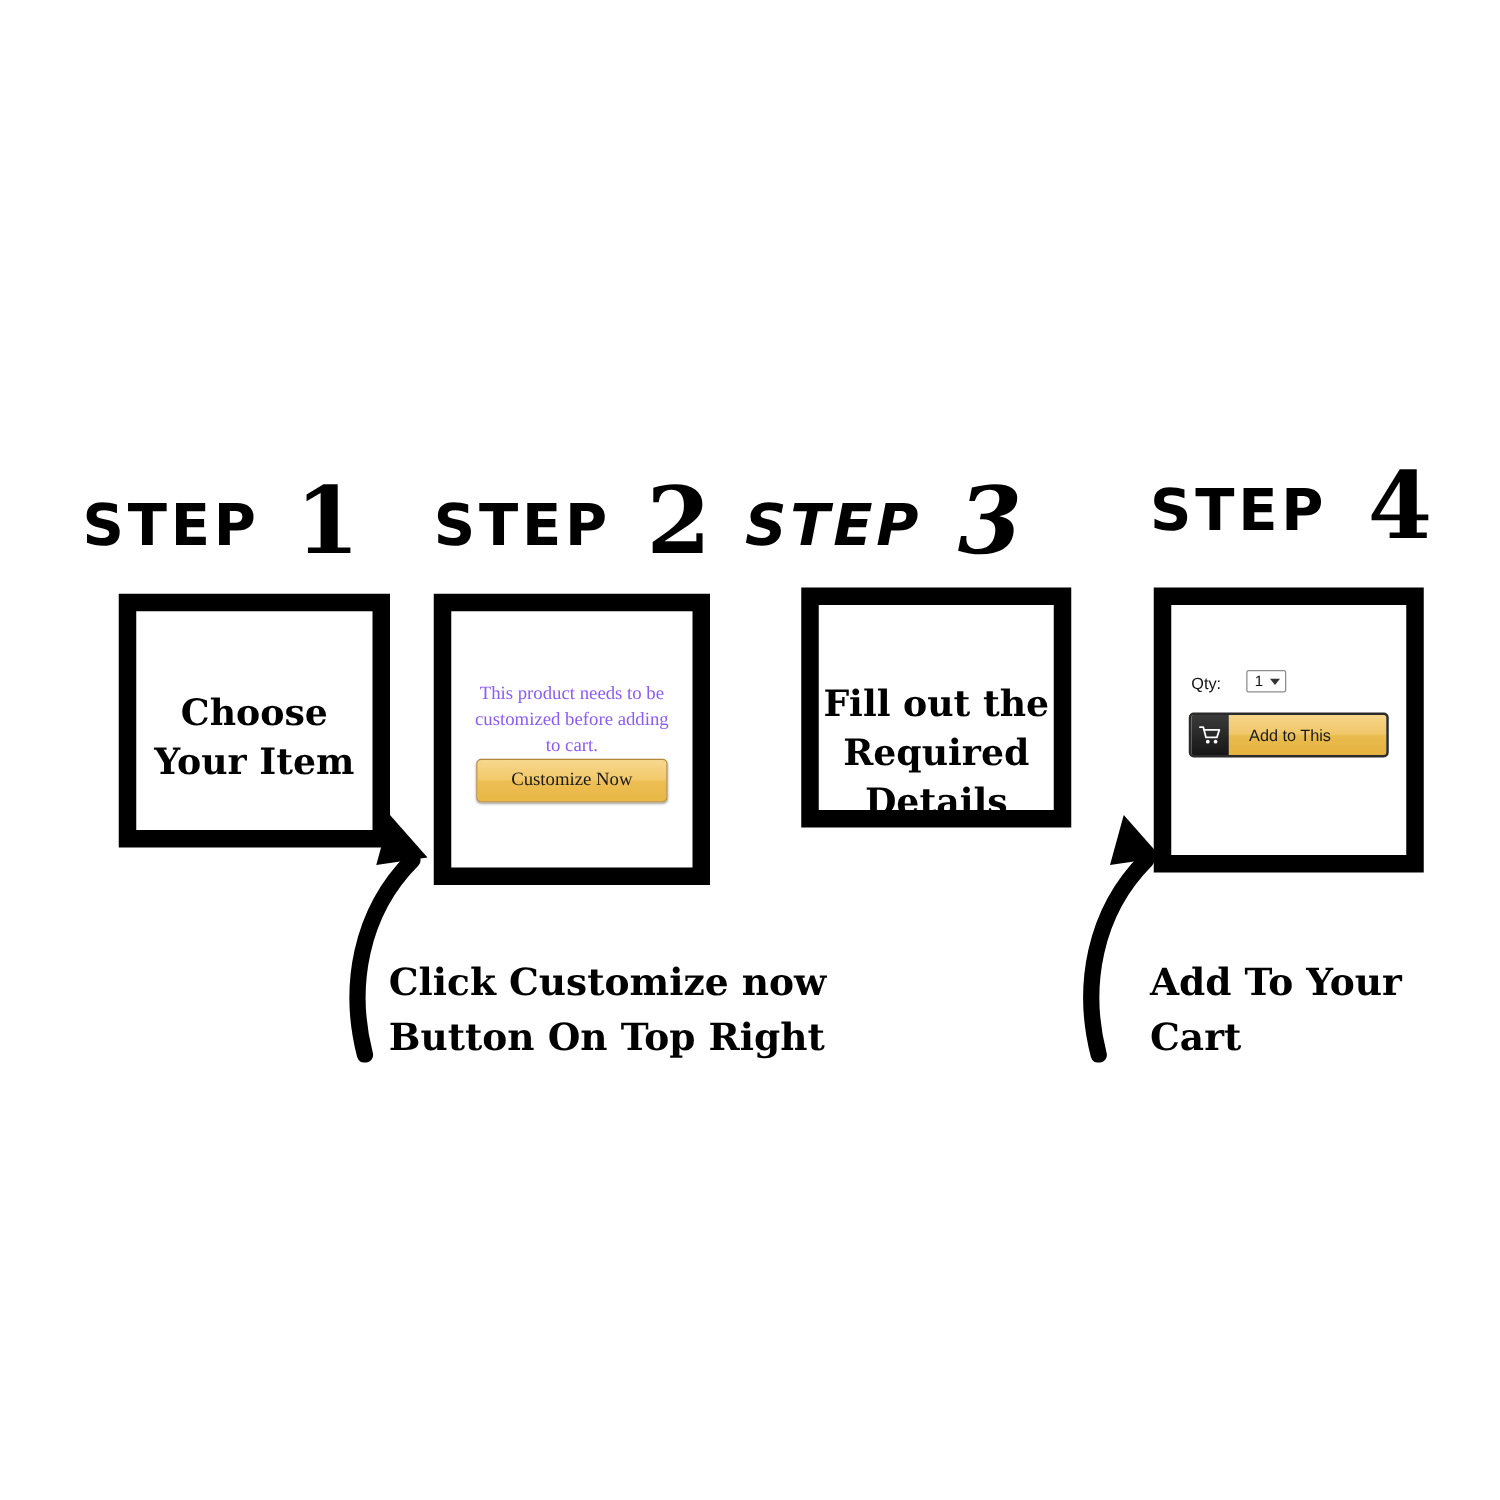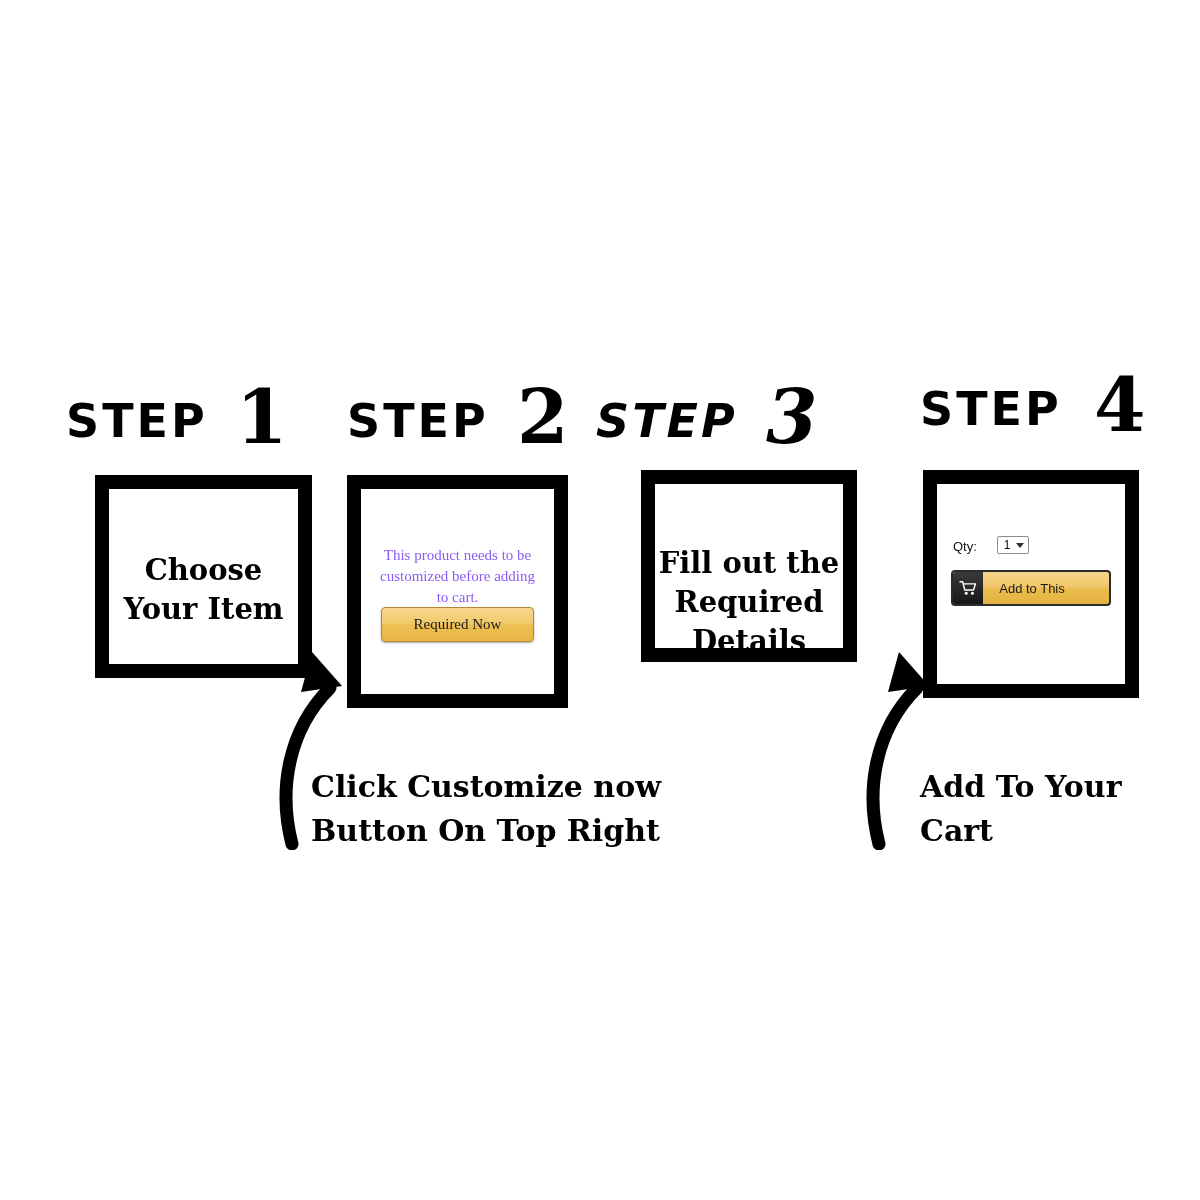--- a/index.html
+++ b/index.html
@@ -199,21 +199,21 @@
   </div>
 
   <div class="step">
     <div class="step-header" style="left:347px; top:378px;">
       <span class="step-word">STEP</span>
       <span class="step-num" style="margin-left:24px;">2</span>
     </div>
     <div class="frame" style="left:347px; top:475px; width:221px; height:233px;">
       <div class="notice">This product needs to be customized before adding to cart.</div>
       <div class="customize-btn">
-        <span>Required Now</span>
+        <span>Customize Now</span>
       </div>
     </div>
   </div>
 
   <div class="step">
     <div class="step-header" style="left:596px; top:378px;font-style:italic;">
       <span class="step-word">STEP</span>
       <span class="step-num" style="margin-left:24px;">3</span>
     </div>
     <div class="frame" style="left:641px; top:470px; width:216px; height:192px;">

